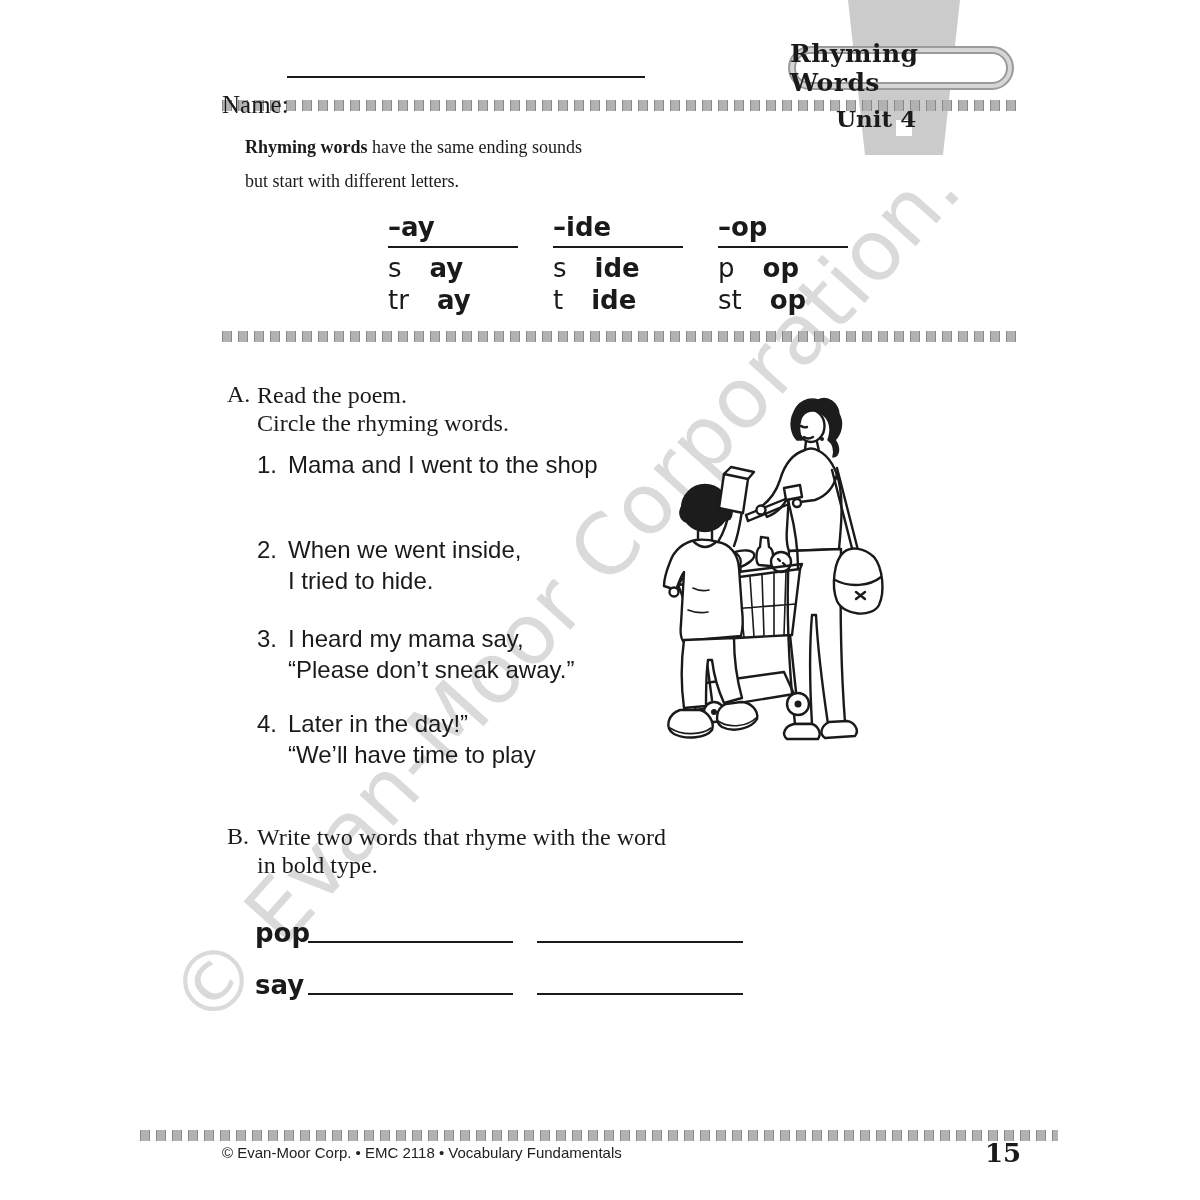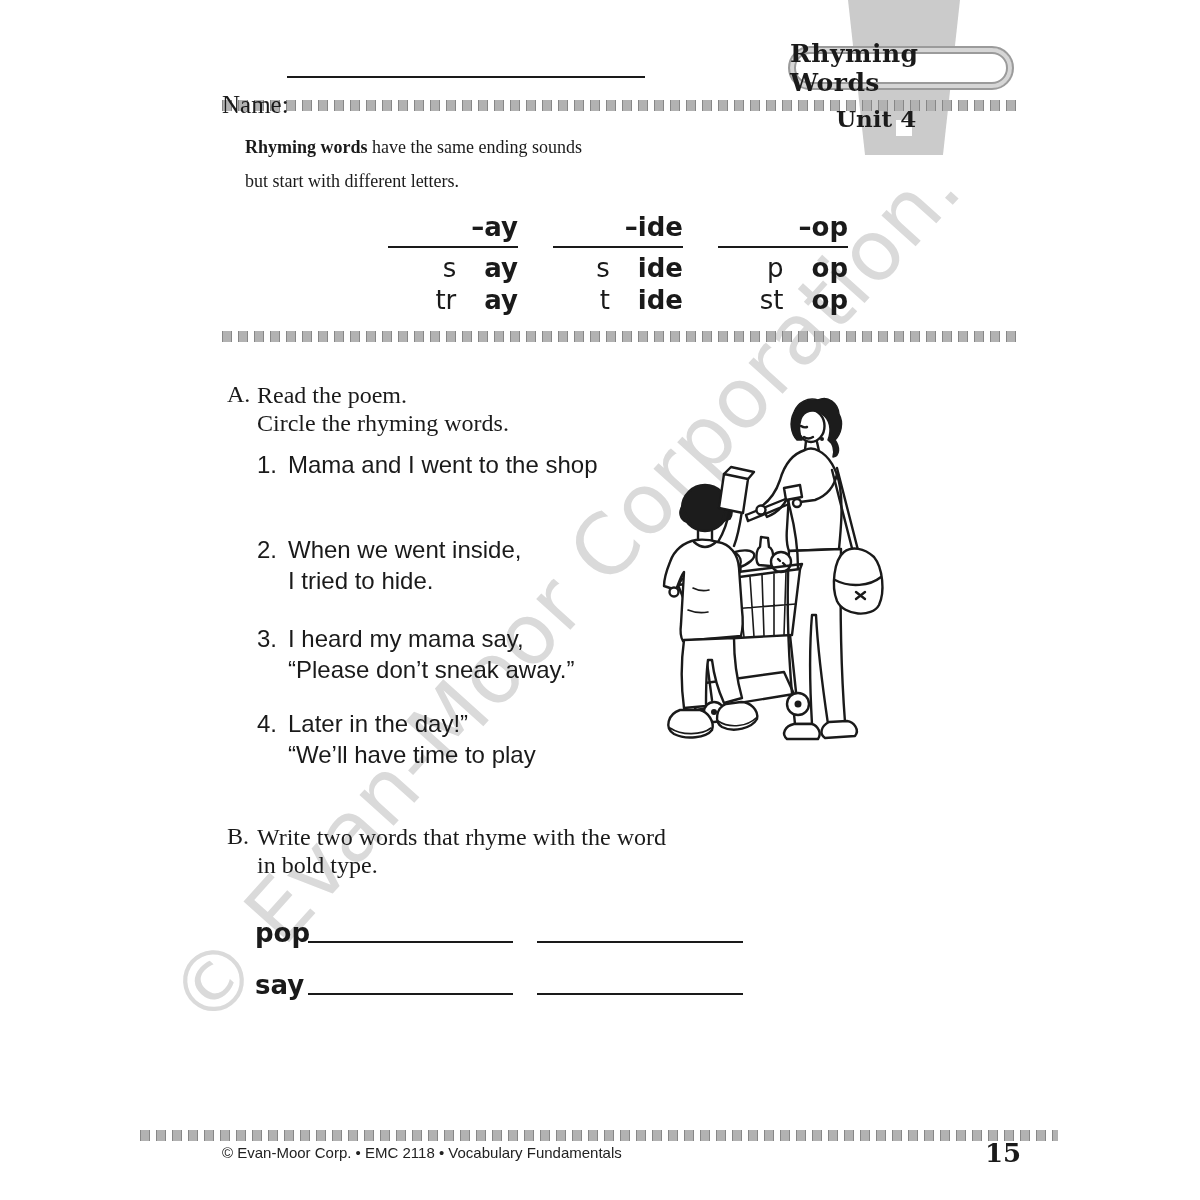--- a/index.html
+++ b/index.html
@@ -34,21 +34,21 @@
              #878787 0 1px,#b2b2b2 1px 9px,#878787 9px 10px,transparent 10px 16px);}
   .div1{left:222px;top:100px;width:800px;}
   .div2{left:222px;top:331px;width:800px;}
   .div3{left:140px;top:1130px;width:918px;}
 
   
   .intro{left:245px;top:130px;width:620px;font-size:18px;line-height:34px;}
   .intro b{font-weight:bold;}
 
   
-  .wf-col{top:212px;width:130px;text-align:right;font-size:26px;}
+  .wf-col{top:212px;width:130px;text-align:left;font-size:26px;}
   .wf-head{font-weight:bold;height:34px;}
   .wf-rule{border-top:2px solid #1a1a1a;margin-bottom:4px;}
   .wf-word{line-height:32px;}
   .wf-word b{font-weight:bold;margin-left:28px;}
 
   
   .sec-label{font-size:24px;}
   .sec-instr{font-size:24px;line-height:28px;}
   .poem-item{font-size:24px;line-height:31px;}
   .poem-num{left:257px;width:28px;}

